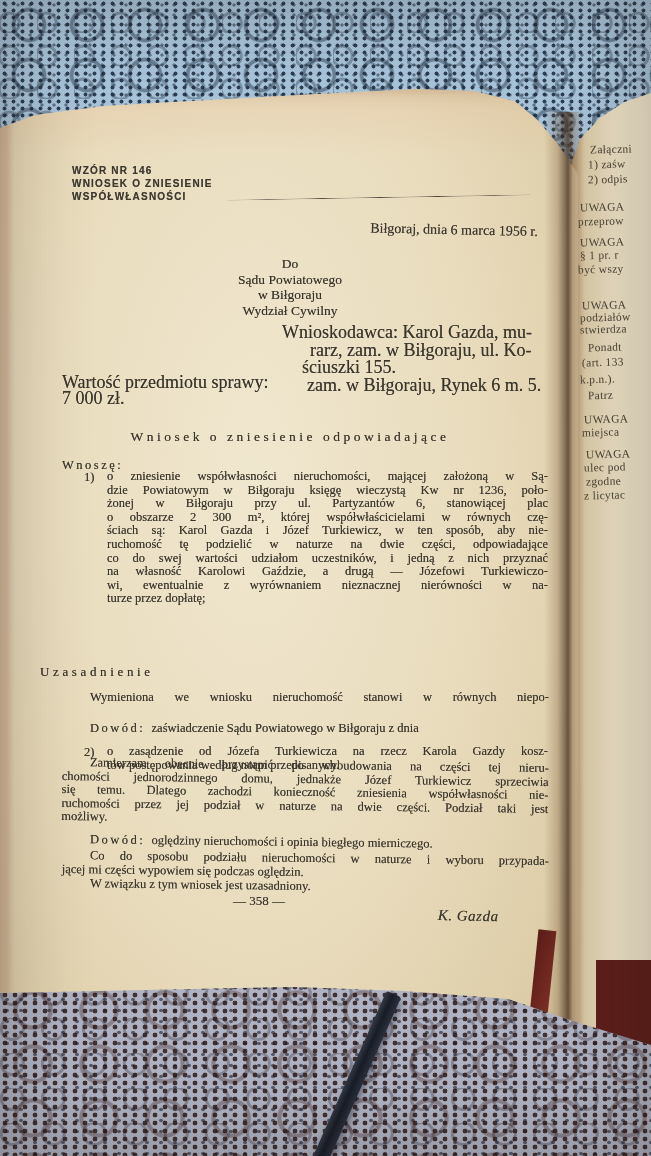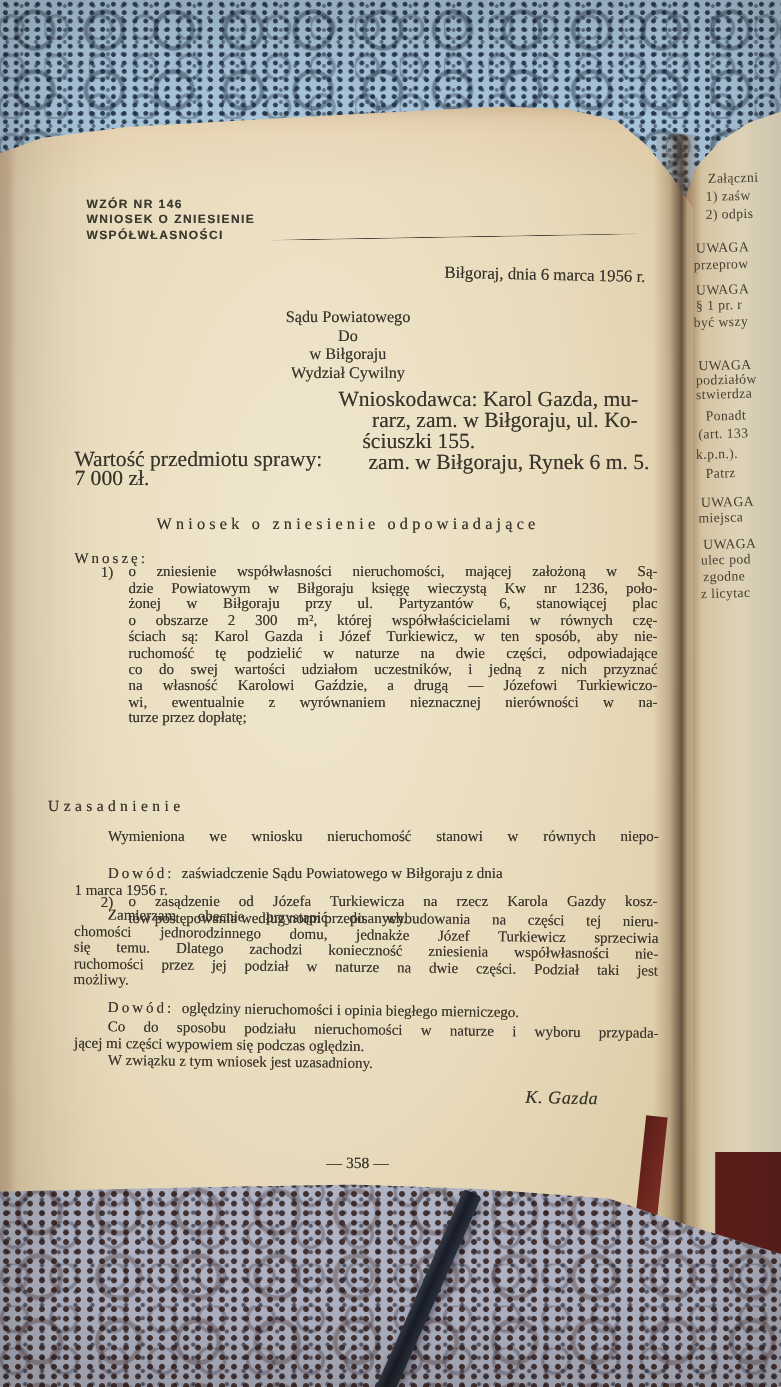--- a/index.html
+++ b/index.html
@@ -103,22 +103,22 @@
     <div class="abs hdr" style="left:72px;top:76px">
       <div>WZÓR NR 146</div>
       <div>WNIOSEK O ZNIESIENIE</div>
       <div>WSPÓŁWŁASNOŚCI</div>
     </div>
     <div class="abs rule" style="left:226px;top:109px;width:306px"></div>
 
     <div class="abs tilt-a" style="left:300px;top:131px;width:238px;text-align:right;font-size:14px">Biłgoraj, dnia 6 marca 1956 r.</div>
 
     <div class="abs" style="left:175px;top:168px;width:230px;text-align:center;font-size:13.5px;line-height:15.5px">
+      <div>Do</div>
       <div>Sądu Powiatowego</div>
-      <div>Do</div>
       <div>w Biłgoraju</div>
       <div>Wydział Cywilny</div>
     </div>
 
     <div class="abs serif13" style="left:282px;top:236px;width:272px;line-height:17.5px">
       <div>Wnioskodawca: Karol Gazda, mu-</div>
       <div style="padding-left:28px">rarz, zam. w Biłgoraju, ul. Ko-</div>
       <div style="padding-left:20px">ściuszki 155.</div>
       <div style="padding-left:25px">zam. w Biłgoraju, Rynek 6 m. 5.</div>
     </div>
@@ -153,21 +153,20 @@
     </div>
 
     <div class="abs" style="left:40px;top:576px;width:500px;text-align:left;font-size:13px;letter-spacing:.28em">Uzasadnienie</div>
 
     <div class="abs" style="left:62px;top:603px;width:487px;font-size:12.5px">
       <div class="line j" style="padding-left:28px">Wymieniona we wniosku nieruchomość stanowi w równych niepo-</div>
     </div>
 
     <div class="abs" style="left:62px;top:634px;width:487px;font-size:12.5px">
       <div class="line" style="padding-left:28px"><span class="spaced">Dowód:</span>&nbsp; <span>zaświadczenie Sądu Powiatowego w Biłgoraju z dnia</span></div>
-      <div class="line">1 marca 1956 r.</div>
     </div>
 
     <div class="abs tilt-b" style="left:62px;top:668px;width:487px;font-size:12.5px">
       <div class="line j" style="padding-left:28px">Zamierzam obecnie przystąpić do wybudowania na części tej nieru-</div>
       <div class="line j">chomości jednorodzinnego domu, jednakże Józef Turkiewicz sprzeciwia</div>
       <div class="line j">się temu. Dlatego zachodzi konieczność zniesienia współwłasności nie-</div>
       <div class="line j">ruchomości przez jej podział w naturze na dwie części. Podział taki jest</div>
       <div class="line">możliwy.</div>
     </div>
 
@@ -179,20 +178,20 @@
       <div class="line j" style="padding-left:28px">Co do sposobu podziału nieruchomości w naturze i wyboru przypada-</div>
       <div class="line">jącej mi części wypowiem się podczas oględzin.</div>
     </div>
 
     <div class="abs tilt-b" style="left:62px;top:789px;width:487px;font-size:12.5px">
       <div class="line" style="padding-left:28px">W związku z tym wniosek jest uzasadniony.</div>
     </div>
 
     <div class="abs tilt-a" style="left:438px;top:819px;width:115px;font-style:italic;font-size:15px;letter-spacing:.5px">K. Gazda</div>
 
-    <div class="abs" style="left:233px;top:873px;width:130px;text-align:center;font-size:13px">— 358 —</div>
+    <div class="abs" style="left:233px;top:805px;width:130px;font-size:13px">— 358 —</div>
   </div>
 
   <div class="gutter"></div>
   <div class="lace-bottom"></div>
   <div class="ribbon"></div>
   <div class="vignette"></div>
 </div>
 
 </body></html>

